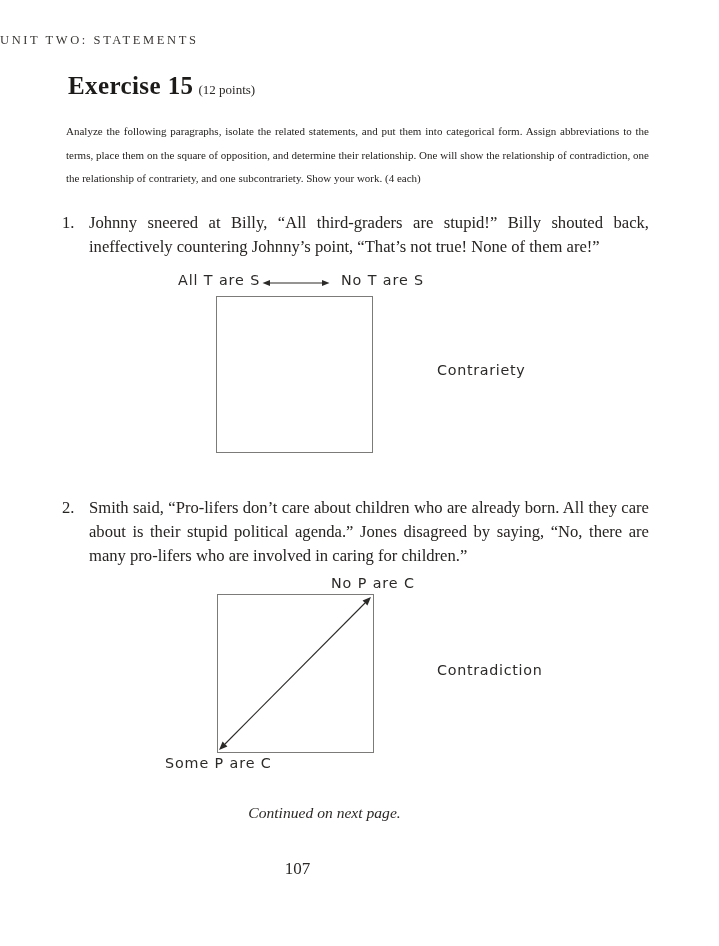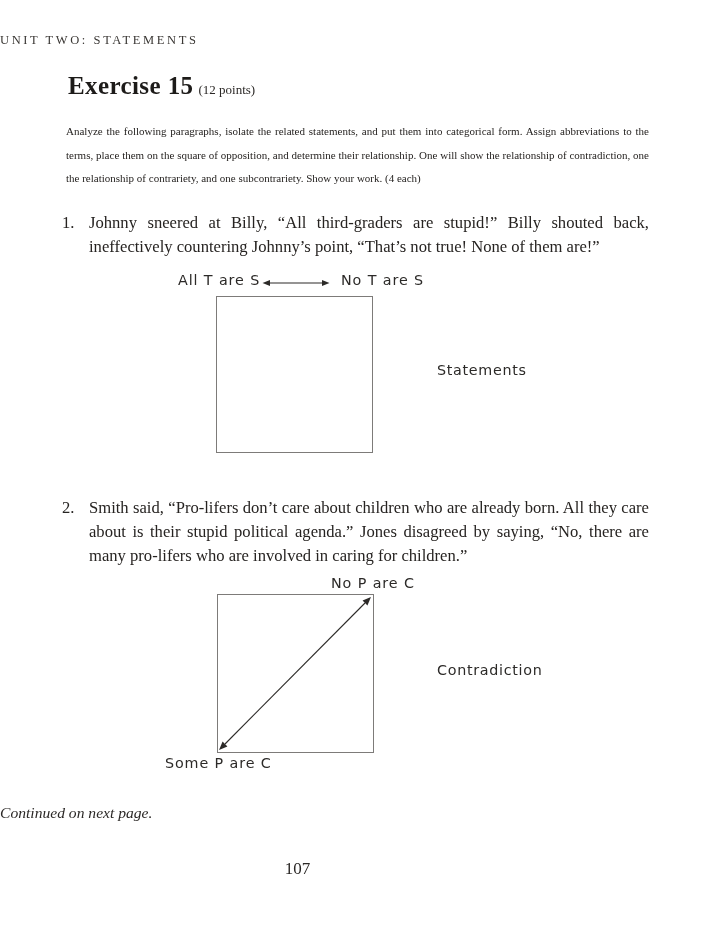--- a/index.html
+++ b/index.html
@@ -138,21 +138,21 @@
   #label-some-p-are-c { left: 165px; top: 755px; }
   #arrow-contradiction { left: 217px; top: 594px; }
   #label-contradiction { left: 437px; top: 662px; }
 
   
   .continued {
     position: absolute;
     left: 0;
     top: 804px;
     width: 649px;
-    text-align: left;
+    text-align: center;
     font-size: 15.6px;
     font-style: italic;
     color: #2b2826;
   }
   .folio {
     position: absolute;
     left: 0;
     top: 859px;
     width: 595px;
     text-align: center;
@@ -191,21 +191,21 @@
         <marker id="hd-left" markerWidth="9" markerHeight="9" refX="7.4" refY="3.2" orient="auto" markerUnits="strokeWidth">
           <path d="M7.4,0.4 L0.6,3.2 L7.4,6.0 Z" fill="#2c2a28"></path>
         </marker>
         <marker id="hd-right" markerWidth="9" markerHeight="9" refX="0.8" refY="3.2" orient="auto" markerUnits="strokeWidth">
           <path d="M0.8,0.4 L7.6,3.2 L0.8,6.0 Z" fill="#2c2a28"></path>
         </marker>
       </defs>
       <line x1="6" y1="11" x2="58" y2="11" stroke="#2c2a28" stroke-width="1.1" marker-start="url(#hd-left)" marker-end="url(#hd-right)"></line>
     </svg>
 
-    <div class="rel-label" id="label-contrariety">Statements</div>
+    <div class="rel-label" id="label-contrariety">Contrariety</div>
   </div>
 
   <div class="problem" id="problem-2">
     <span class="num">2.</span>
     <span class="body">Smith said, “Pro-lifers don’t care about children who are already born. All they care about is their stupid political agenda.” Jones disagreed by saying, “No, there are many pro-lifers who are involved in caring for children.”</span>
   </div>
 
   <div class="diagram" id="diagram-2">
 
     <div class="sq-box" id="box-2"></div>

